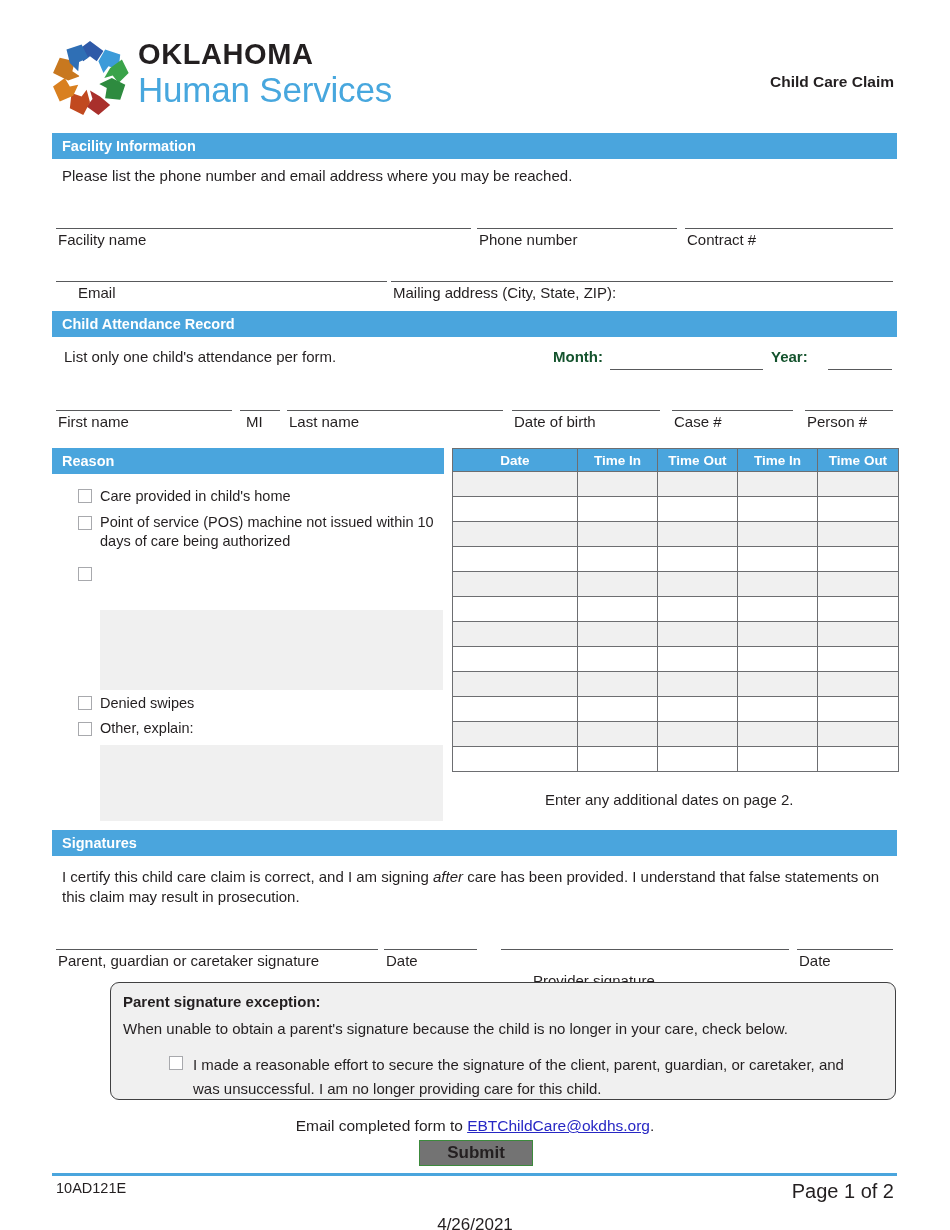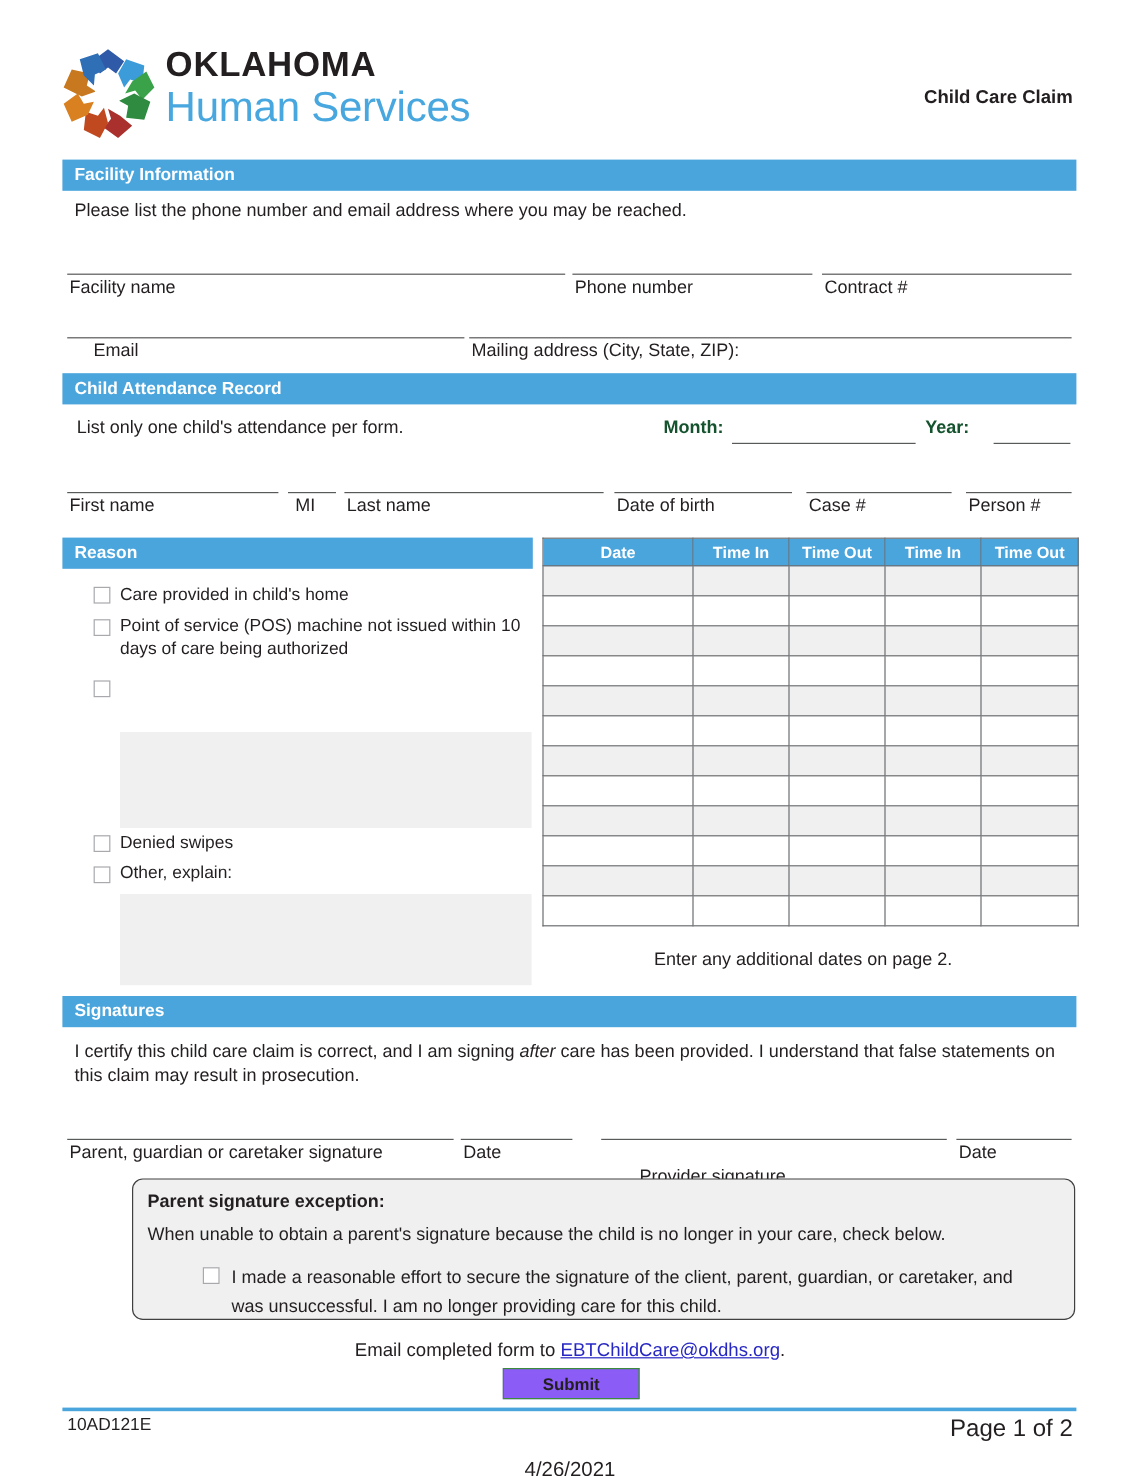--- a/index.html
+++ b/index.html
@@ -195,24 +195,24 @@
   .email-link {
     color: #2727c4;
     text-decoration: underline;
   }
   .submit-btn {
     position: absolute;
     left: 419px;
     top: 1140px;
     width: 114px;
     height: 26px;
-    background: #8b5cf6;
+    background: #737373;
     border: 1.5px solid #3c8a3c;
     font-family: "Liberation Sans", sans-serif;
-    font-size: 14px;
+    font-size: 17px;
     font-weight: bold;
     color: #231f20;
     cursor: pointer;
     padding: 0;
     box-sizing: border-box;
   }
   .footer-rule {
     position: absolute;
     left: 52px; top: 1173px;
     width: 845px; height: 3px;

